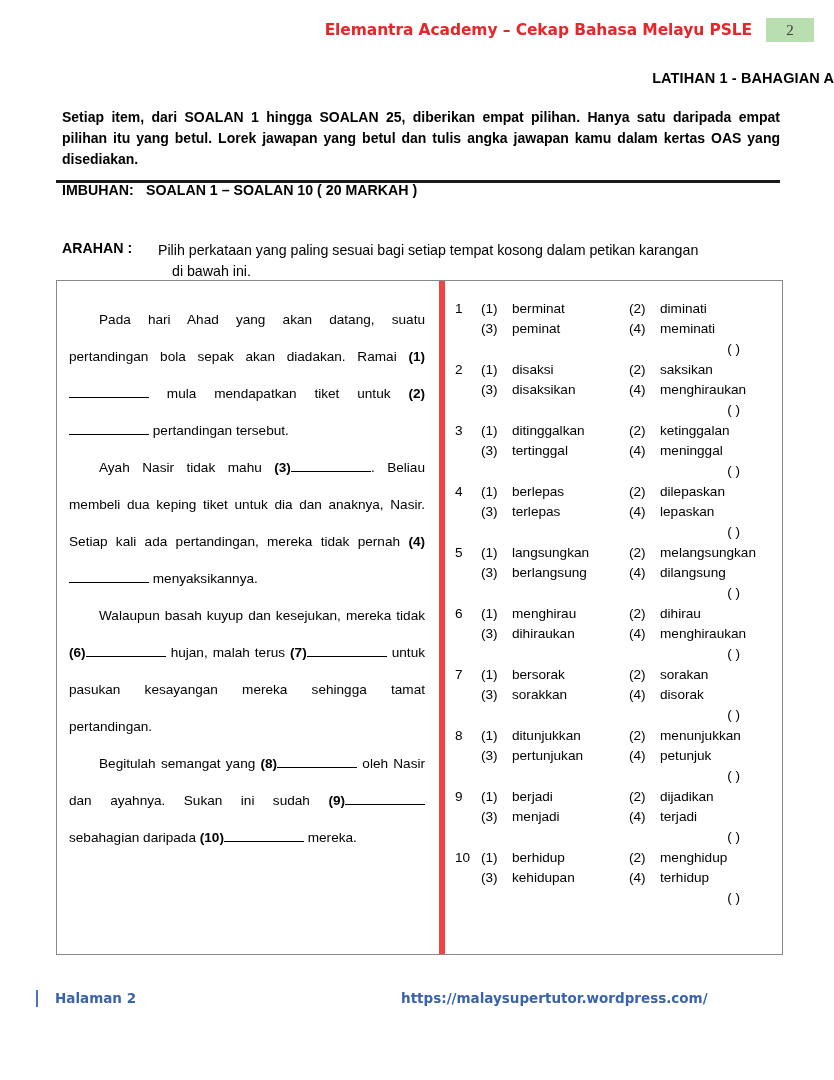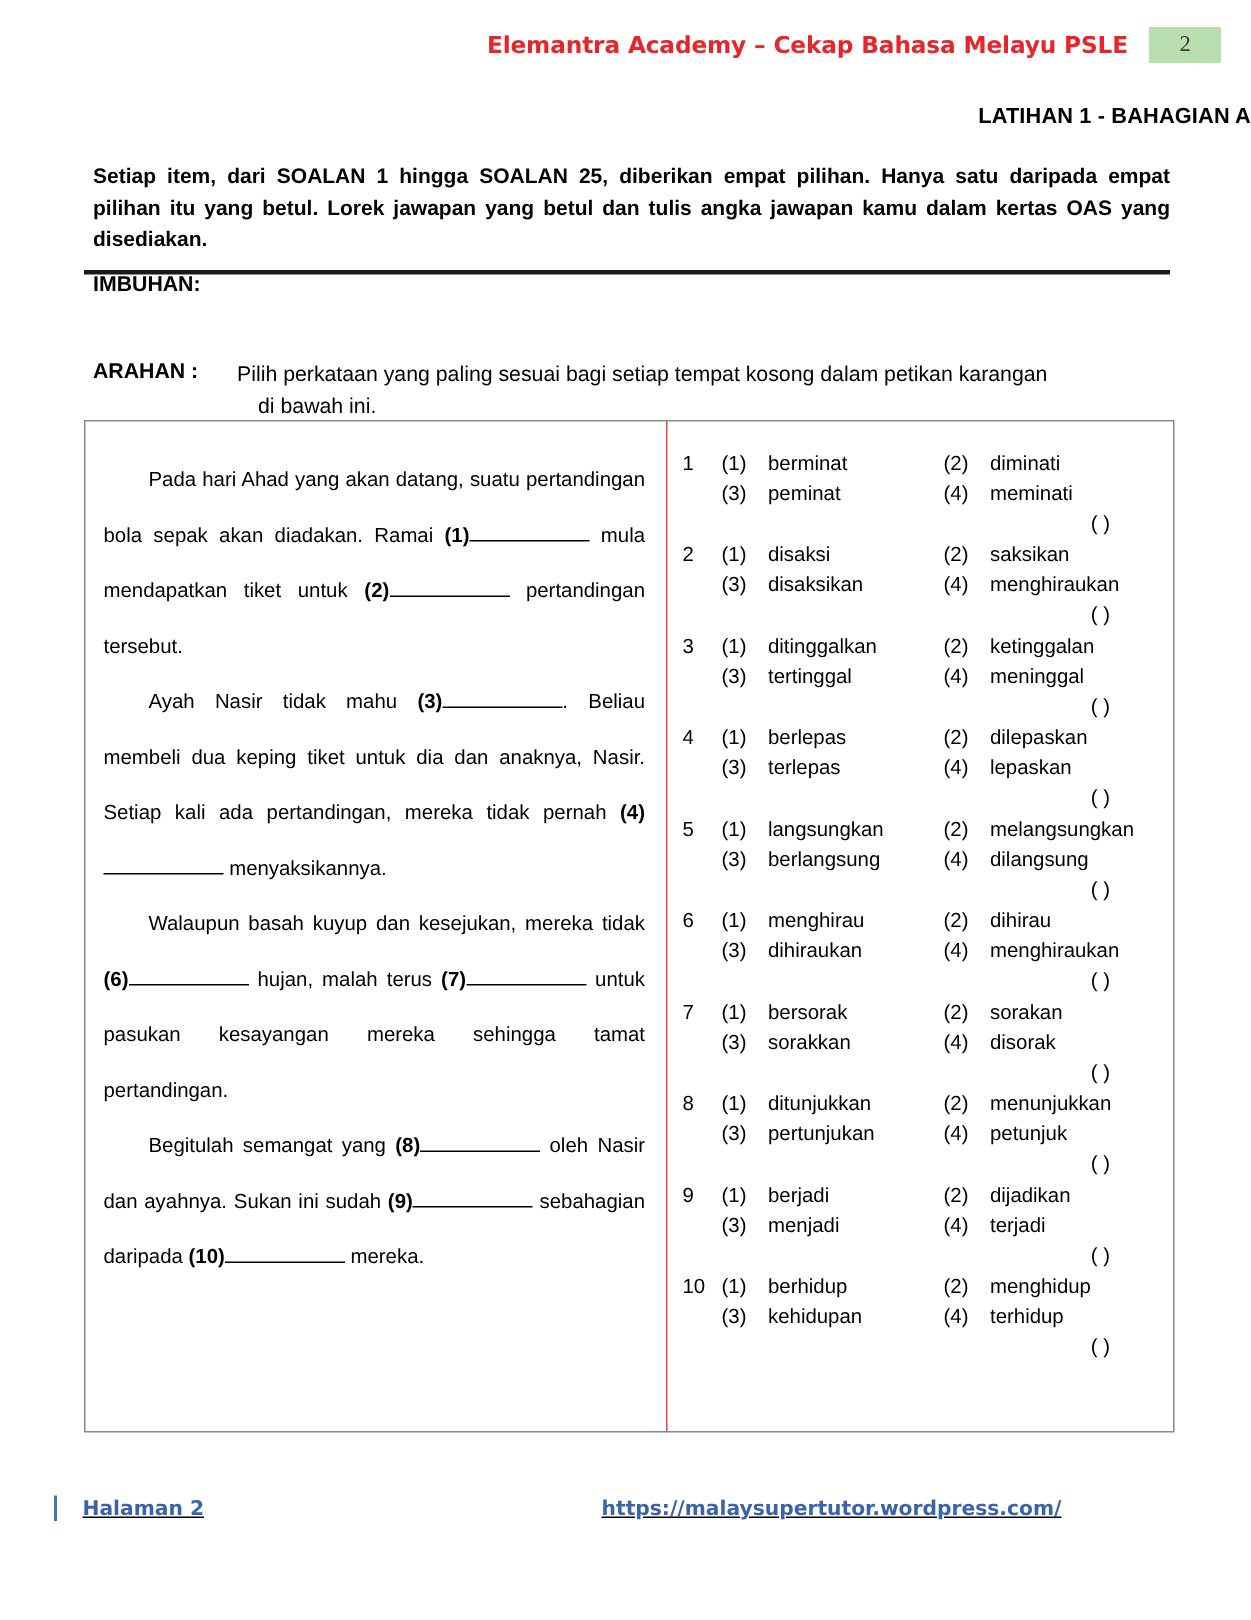--- a/index.html
+++ b/index.html
@@ -130,21 +130,21 @@
     left: 56px;
     width: 727px;
     height: 675px;
     border: 1px solid #888888;
     box-sizing: border-box;
     display: flex;
   }
   .col-left {
     width: 388px;
     flex: 0 0 388px;
-    border-right: 1px solid #ef4444;
+    border-right: 6px solid #ef4444;
     box-sizing: border-box;
     padding: 20px 14px 0 12px;
   }
   .col-right {
     flex: 1 1 auto;
     box-sizing: border-box;
     padding: 18px 8px 0 10px;
   }
 
   
@@ -203,22 +203,21 @@
   .qgroup { margin-bottom: 0px; }
 
   
   .footer {
     position: absolute;
     top: 990px;
     left: 36px;
     width: 762px;
     height: 24px;
     display: flex;
-    align-items: flex-end;
-    text-decoration: underline;
+    align-items: flex-start;
   }
   .footer-bar {
     width: 2px;
     height: 17px;
     background: #4a72b8;
     margin-right: 17px;
   }
   .footer-page {
     font-family: "DejaVu Sans", sans-serif;
     font-weight: bold;
@@ -245,20 +244,21 @@
   </div>
 
   <div class="exercise-title">LATIHAN 1 - BAHAGIAN A</div>
 
   <div class="intro">Setiap item, dari SOALAN 1 hingga SOALAN 25, diberikan empat pilihan.  Hanya satu daripada empat pilihan itu yang betul.  Lorek jawapan yang betul dan tulis angka jawapan kamu dalam kertas OAS yang disediakan.</div>
 
   <div class="divider"></div>
 
   <div class="imbuhan">
     <span class="imbuhan-label">IMBUHAN:</span>
+    <span class="imbuhan-value">SOALAN 1 – SOALAN 10 ( 20 MARKAH )</span>
   </div>
 
   <div class="arahan">
     <span class="arahan-label">ARAHAN :</span>
     <span class="arahan-text">
       <span>Pilih perkataan yang paling sesuai bagi setiap tempat kosong dalam petikan karangan</span>
       <span class="l2">di bawah ini.</span>
     </span>
   </div>
 

